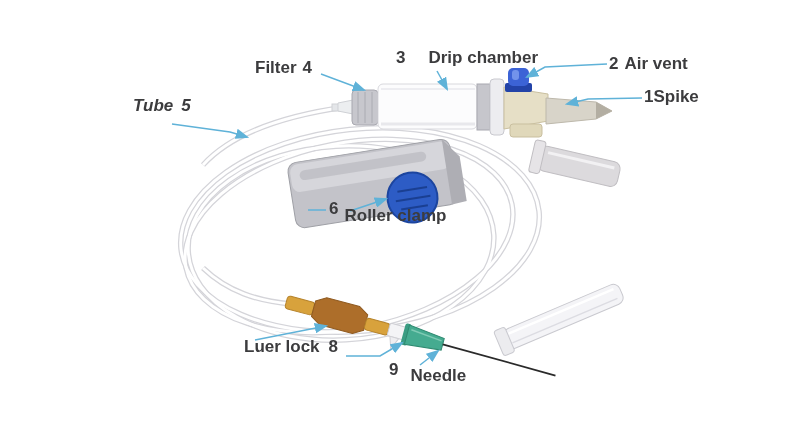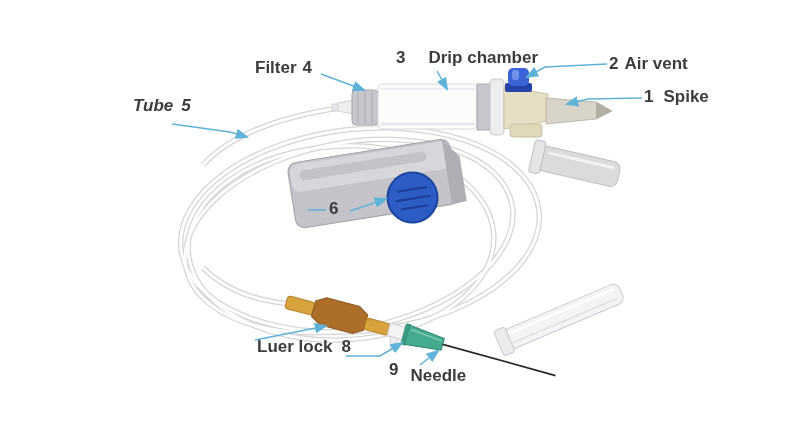--- a/index.html
+++ b/index.html
@@ -20,21 +20,21 @@
     font-weight:600;
     color:#3c3c3e;
     line-height:1.15;
   }
   .part-label .num{display:inline-block;}
   .part-label .txt{display:inline-block;}
   
   #lbl-filter .num{margin-left:6px;}
   #lbl-drip .txt{margin-left:23px;}
   #lbl-airvent .txt{margin-left:6px;}
-  #lbl-spike .txt{margin-left:10px;}
+  #lbl-spike .txt{margin-left:0;}
   #lbl-tube .num{margin-left:8px;}
   #lbl-roller .num{transform:translateY(-2px);}
   #lbl-roller .txt{margin-left:6px;transform:translateY(5px);}
   #lbl-latex .num{margin-left:3px;}
   #lbl-luer .num{margin-left:9px;}
   #lbl-needle .num{transform:translateY(-2px);}
   #lbl-needle .txt{margin-left:12px;transform:translateY(4px);}
 
   .tube-outer{stroke:#d4d4d9;stroke-width:5.5;fill:none;}
   .tube-inner{stroke:#ffffff;stroke-width:3;fill:none;}
@@ -155,24 +155,25 @@
     <span class="num">4</span>
   </div>
 
   <div class="part-label" id="lbl-tube" style="left:133px;top:96px;font-style:italic;">
     <span class="txt">Tube</span>
     <span class="num">5</span>
   </div>
 
   <div class="part-label" id="lbl-roller" style="left:329px;top:201px;">
     <span class="num">6</span>
+    <span class="txt">Roller clamp</span>
   </div>
 
 
-  <div class="part-label" id="lbl-luer" style="left:257px;top:337px;">
+  <div class="part-label" id="lbl-luer" style="left:244px;top:337px;">
     <span class="txt">Luer lock</span>
     <span class="num">8</span>
   </div>
 
   <div class="part-label" id="lbl-needle" style="left:389px;top:362px;">
     <span class="num">9</span>
     <span class="txt">Needle</span>
   </div>
 
 </div>

